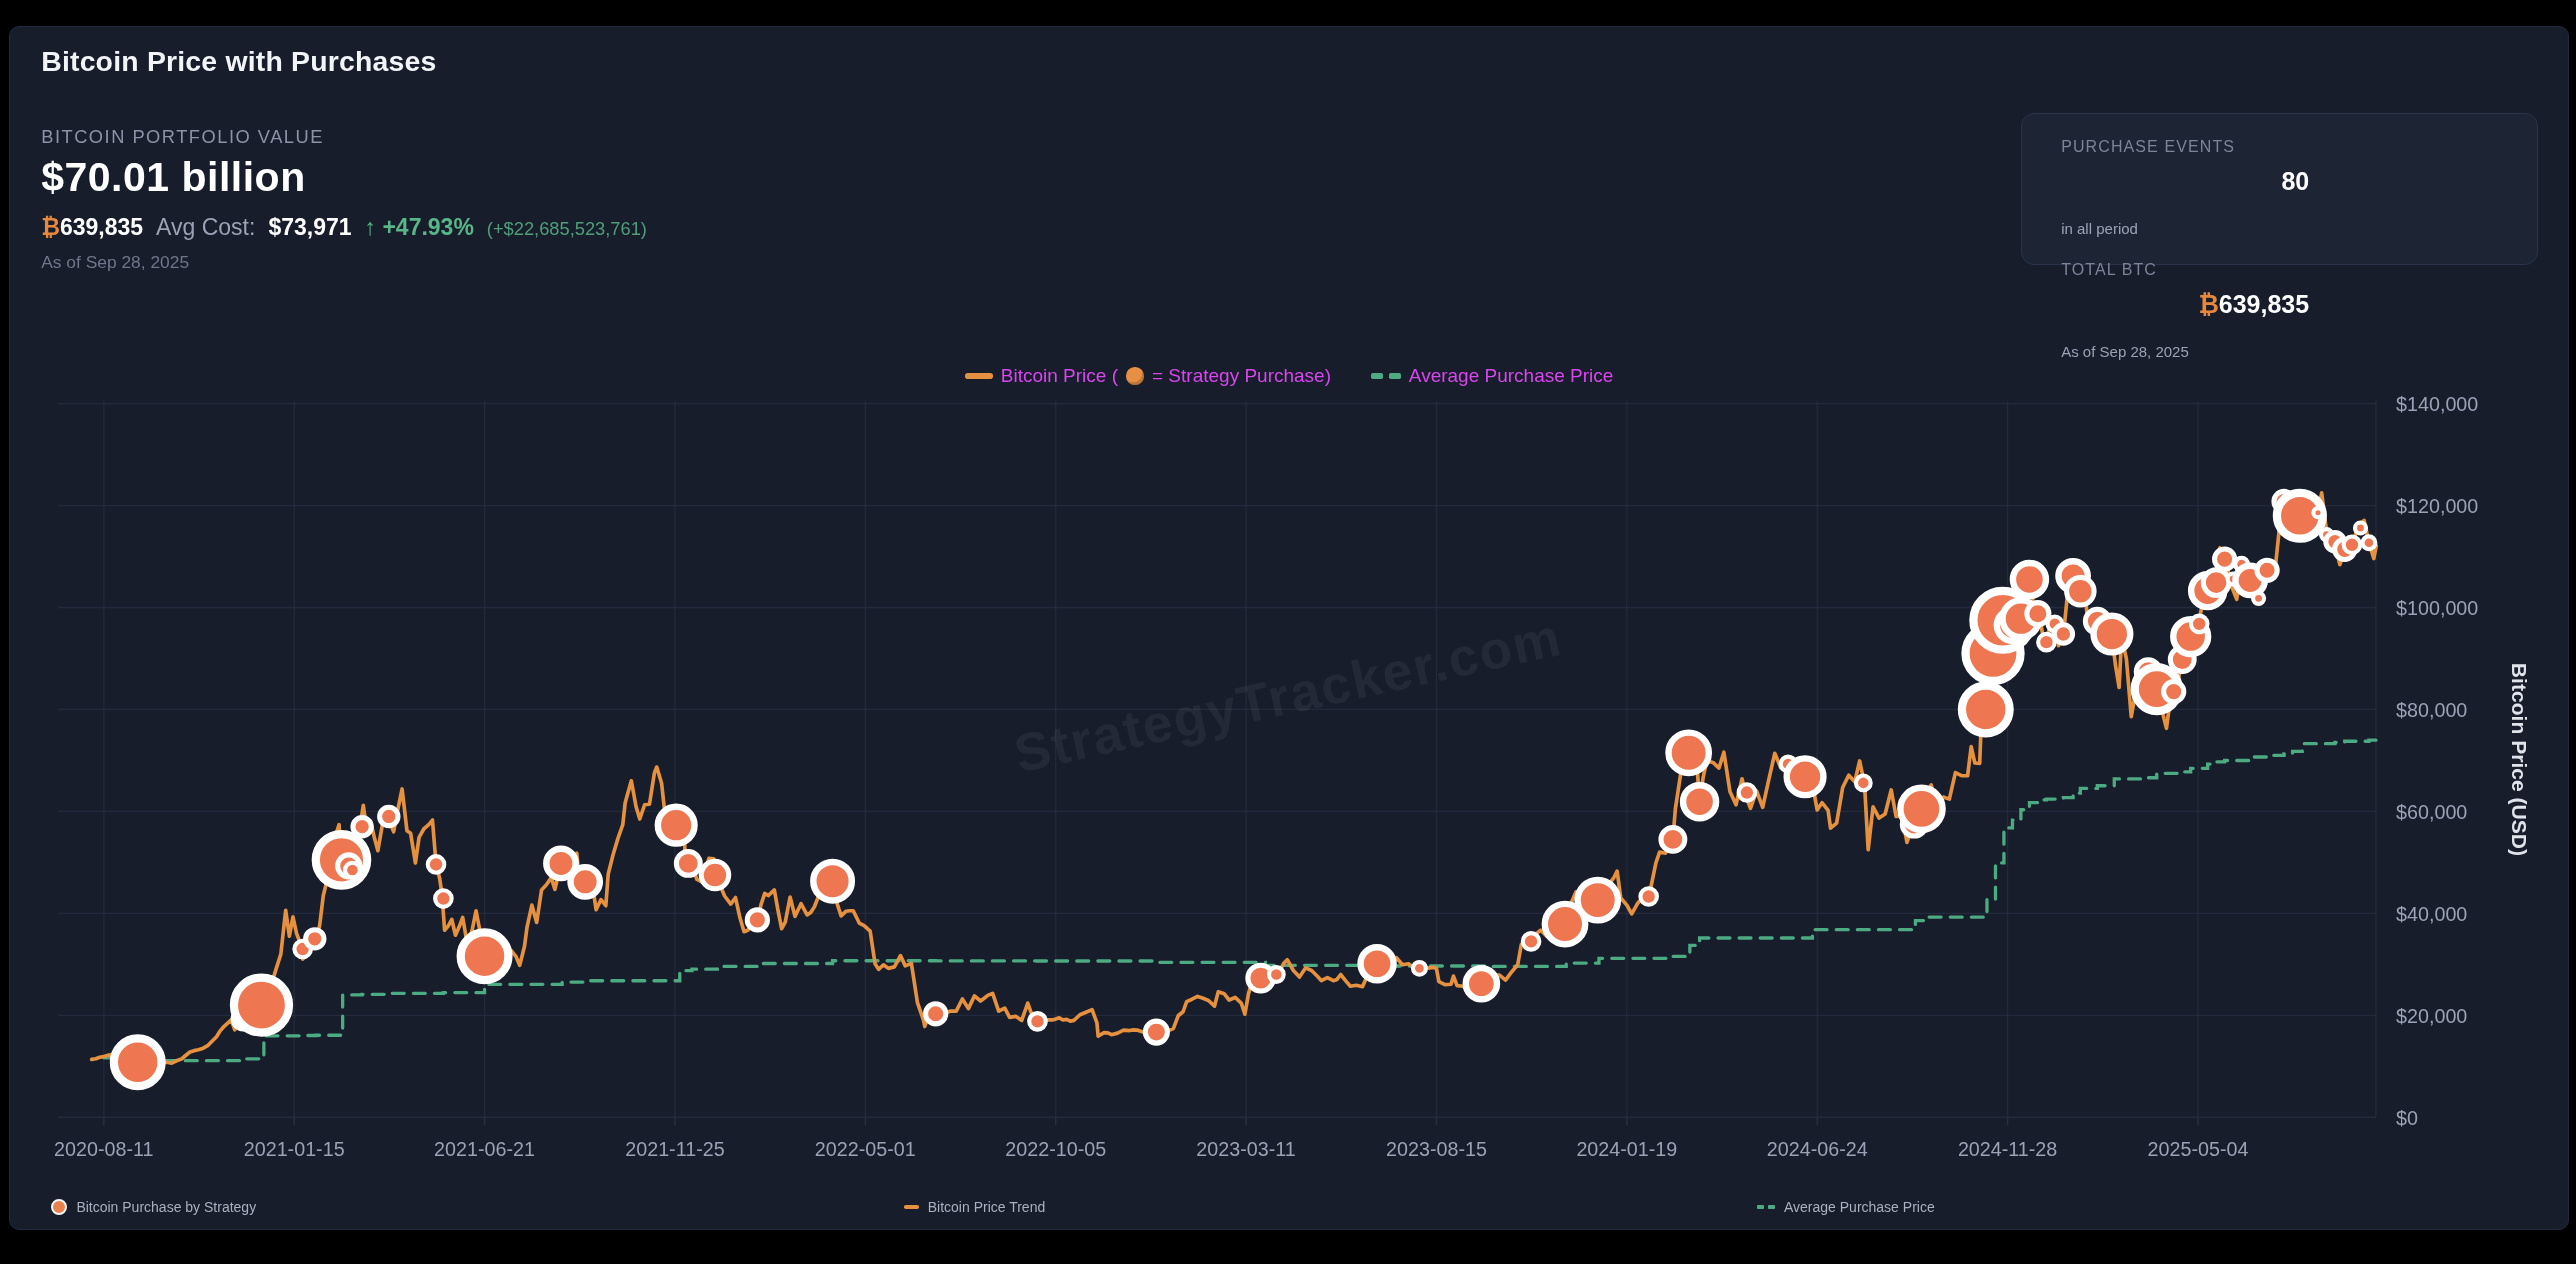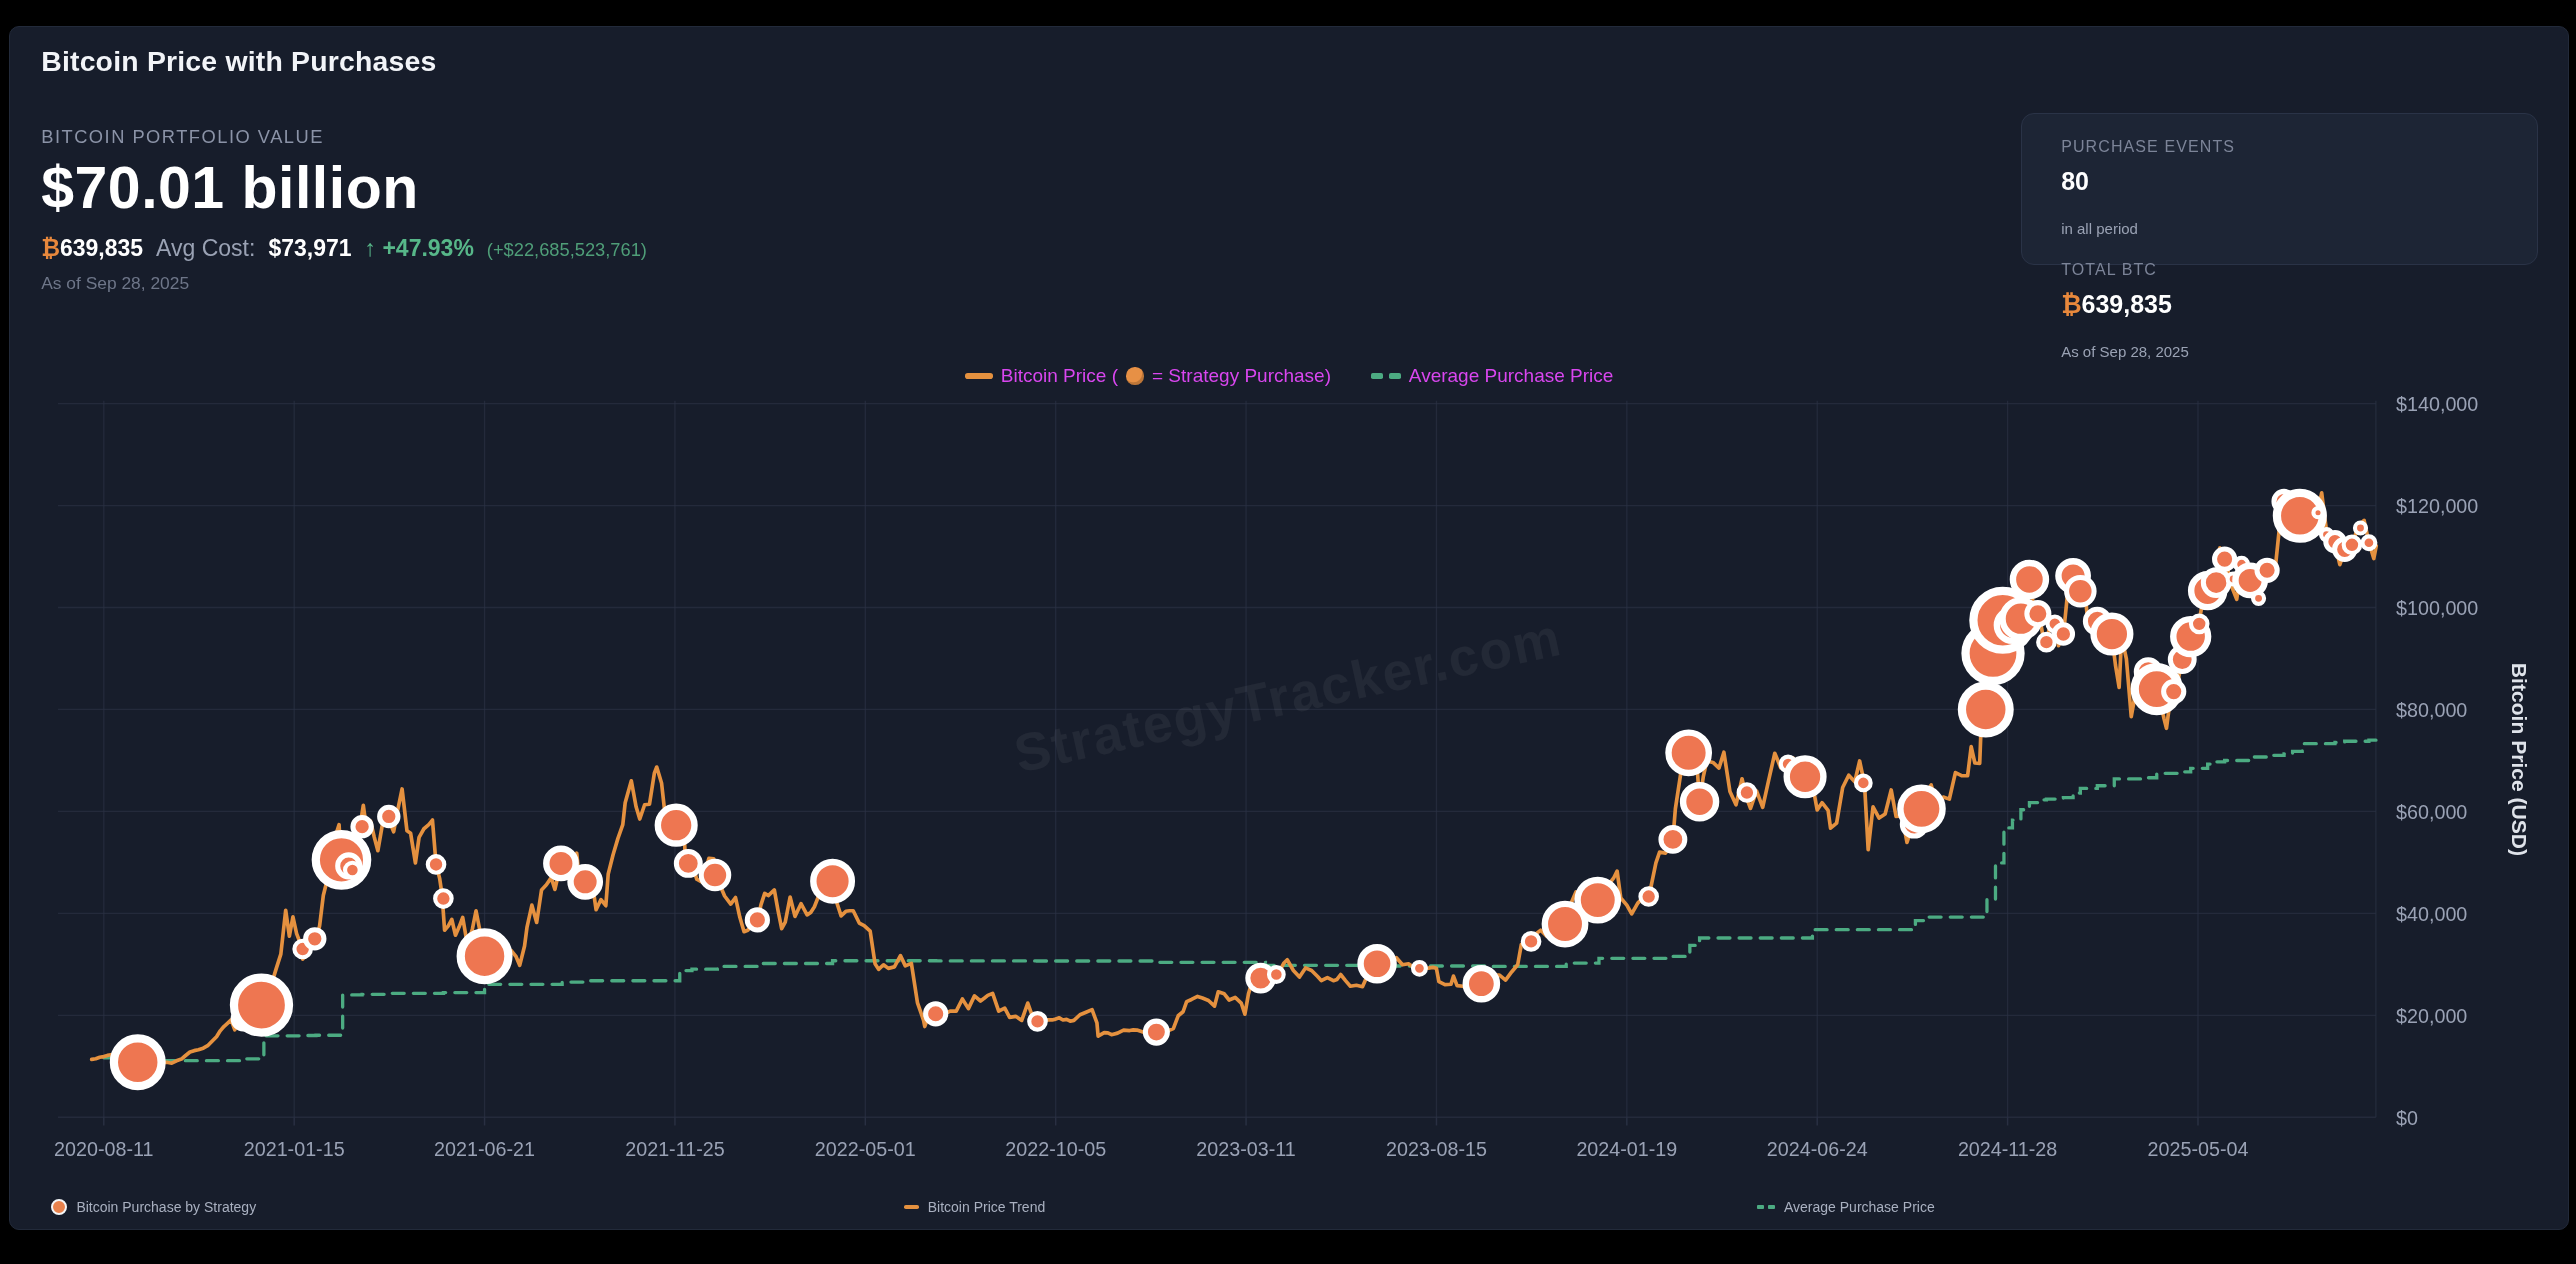--- a/index.html
+++ b/index.html
@@ -3,33 +3,33 @@
 <meta charset="utf-8">
 <style>
   html,body{margin:0;padding:0;background:#000;width:2576px;height:1264px;position:relative;
     font-family:"Liberation Sans",sans-serif;-webkit-font-smoothing:antialiased;}
   .card{position:absolute;left:9.2px;top:26px;width:2558px;height:1202px;background:#171d2b;
     border:0.9px solid #222a3a;border-radius:10px;z-index:1;}
   
   .hdr{position:absolute;left:31px;top:18.3px;}
   .title{font-size:28.4px;font-weight:700;color:#f2f4f8;letter-spacing:0.2px;}
   .plabel{margin-top:48px;font-size:18.3px;color:#8b93a7;letter-spacing:1.5px;font-weight:500;}
-  .pvalue{margin-top:5.5px;font-size:59px;font-weight:800;color:#ffffff;letter-spacing:0.5px;}
+  .pvalue{margin-top:5.5px;font-size:41px;font-weight:800;color:#ffffff;letter-spacing:0.5px;}
   .metrics{margin-top:13px;font-size:23px;color:#9aa2b4;display:flex;align-items:baseline;gap:13px;}
   .metrics b{color:#ffffff;font-weight:700;}
   .btcsym{color:#e8883c;font-weight:700;font-family:"DejaVu Sans",sans-serif;}
   .gain{color:#57b789;font-weight:700;}
   .gain-abs{color:#4f9e78;font-weight:400;font-size:18.3px;}
   .asof{margin-top:11px;font-size:17.4px;color:#6e7689;}
   
   .stats{position:absolute;left:2011px;top:86px;width:515px;height:150px;background:#1d2535;
     border:0.9px solid #2a3347;border-radius:13px;display:flex;flex-direction:column;}
   .stat{padding:24px 0 0 39px;width:248px;}
   .stat .slabel{font-size:16px;color:#7c8498;letter-spacing:1.1px;}
-  .stat .sval{margin-top:11px;font-size:25px;font-weight:800;color:#ffffff;}
+  .stat .sval{margin-top:11px;font-size:25px;font-weight:800;color:#ffffff;text-align:right;}
   .stat .scap{margin-top:24px;font-size:15px;color:#9aa2b4;}
   
   .legend-top{position:absolute;left:0;top:338px;width:100%;display:flex;justify-content:center;
     gap:40px;font-size:19px;color:#d946ef;z-index:3;align-items:center;}
   .lt-item{display:flex;align-items:center;gap:8.3px;}
   .swatch-line{width:27.5px;height:5.5px;border-radius:2.8px;background:#e5913f;display:inline-block;}
   .dot{width:17.4px;height:17.4px;border-radius:50%;background:#e79045;display:inline-block;
     box-shadow:inset -1.8px -2.8px 0 rgba(0,0,0,.18);}
   .swatch-dash{display:inline-flex;gap:5.5px;}
   .swatch-dash i{width:12px;height:5.5px;border-radius:1.8px;background:#4cab82;display:inline-block;}

